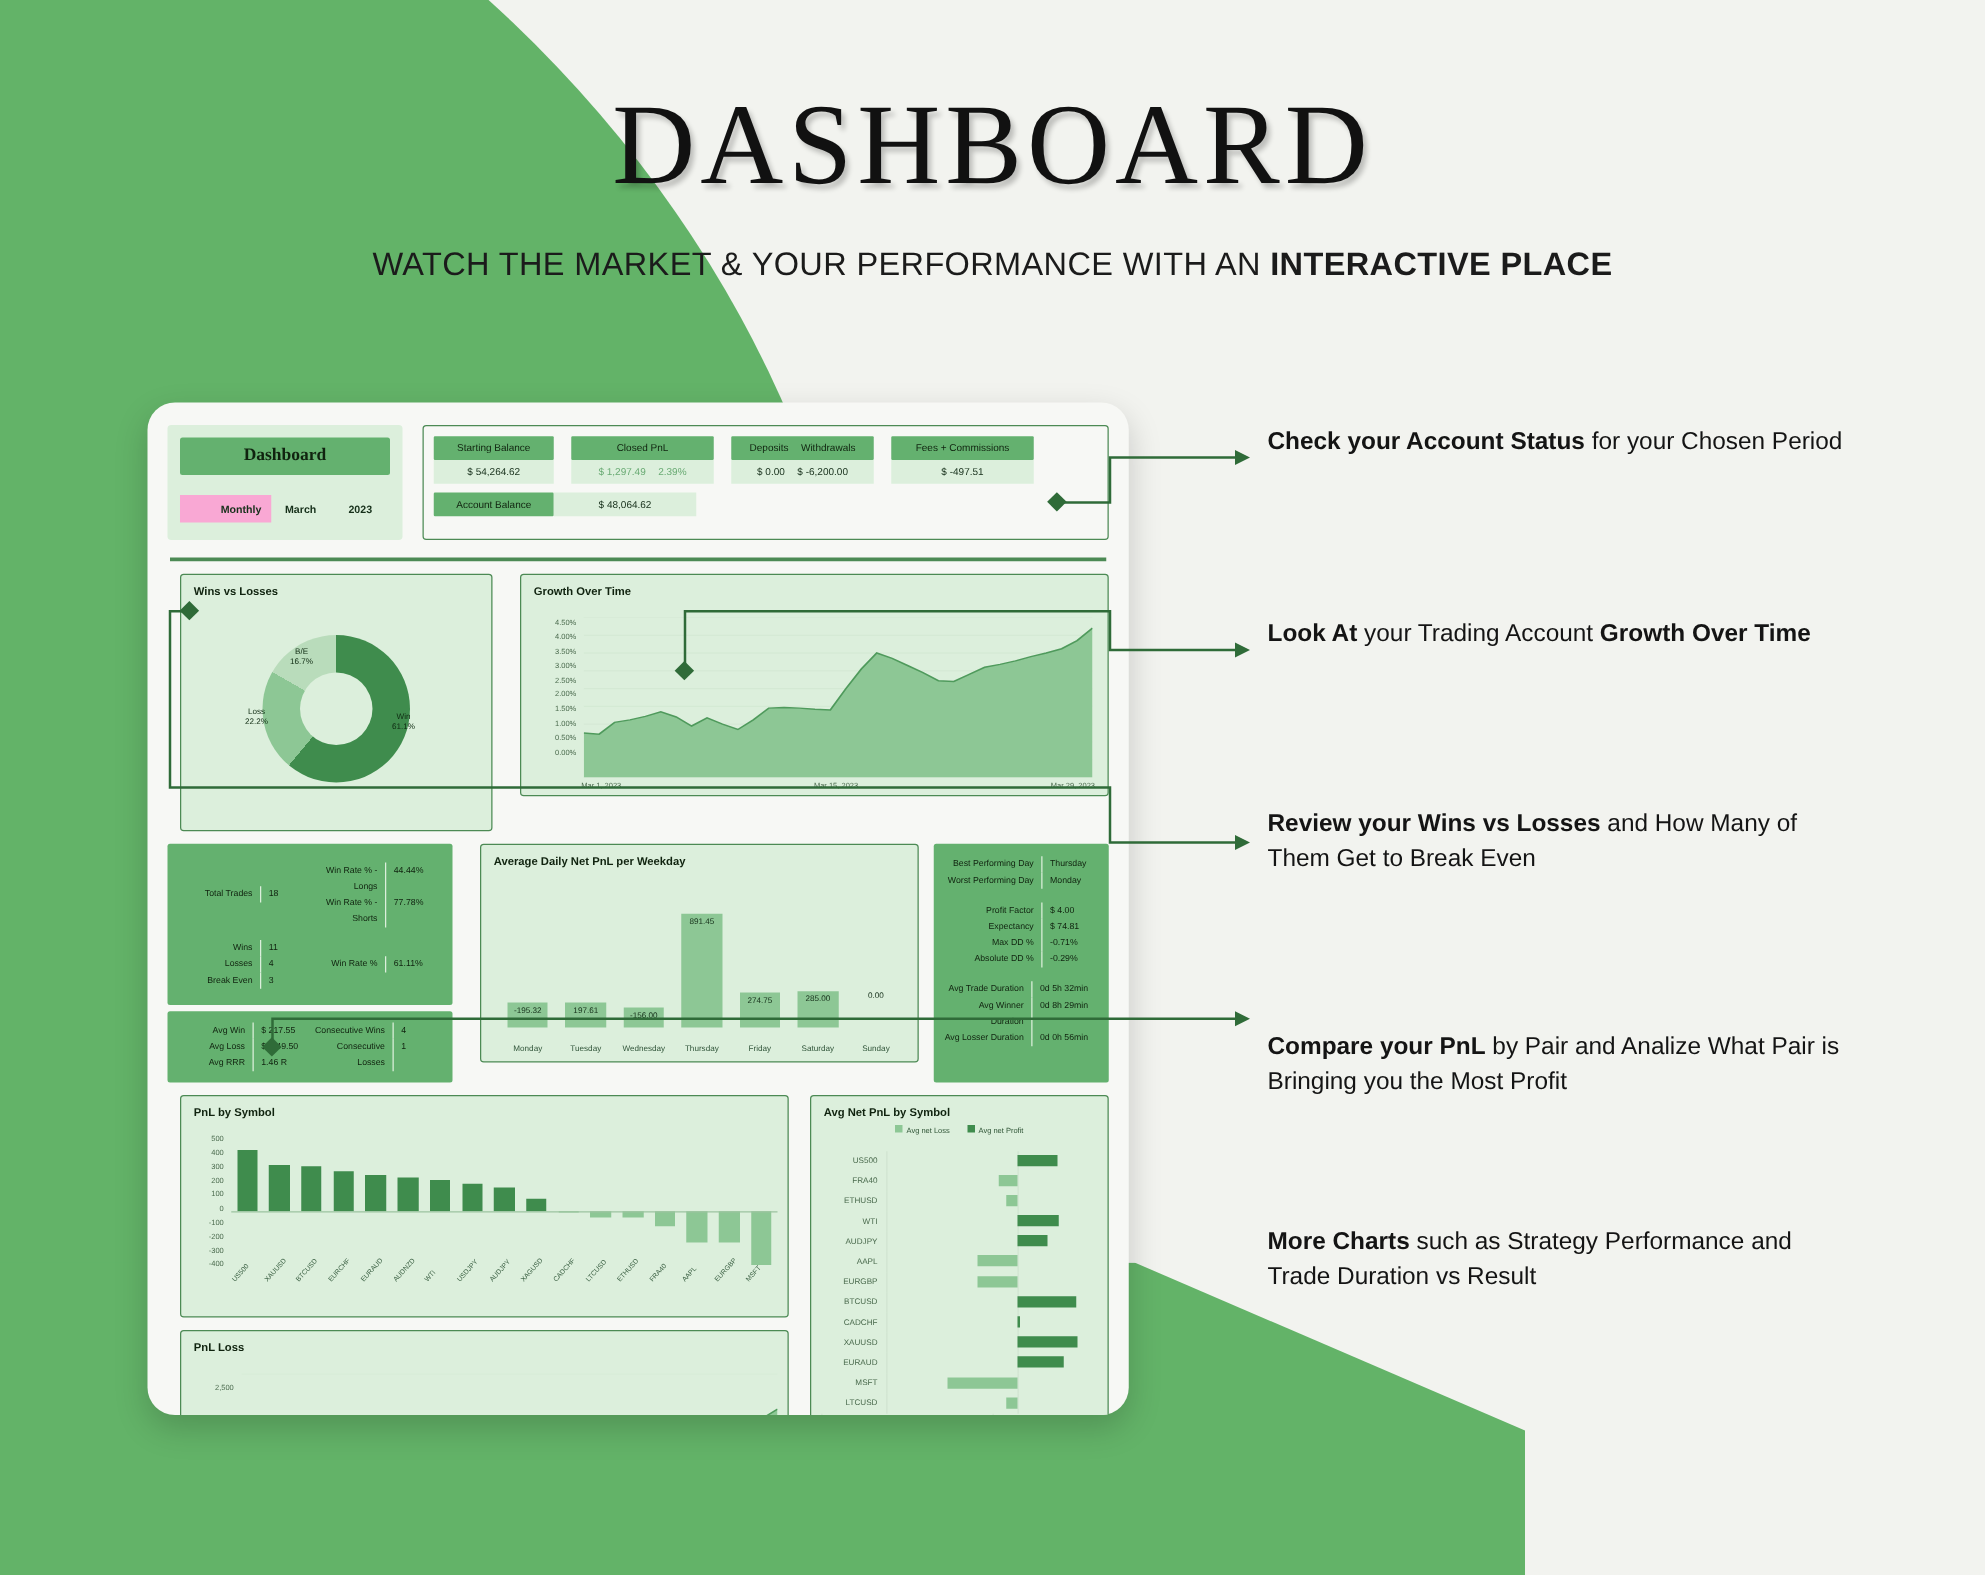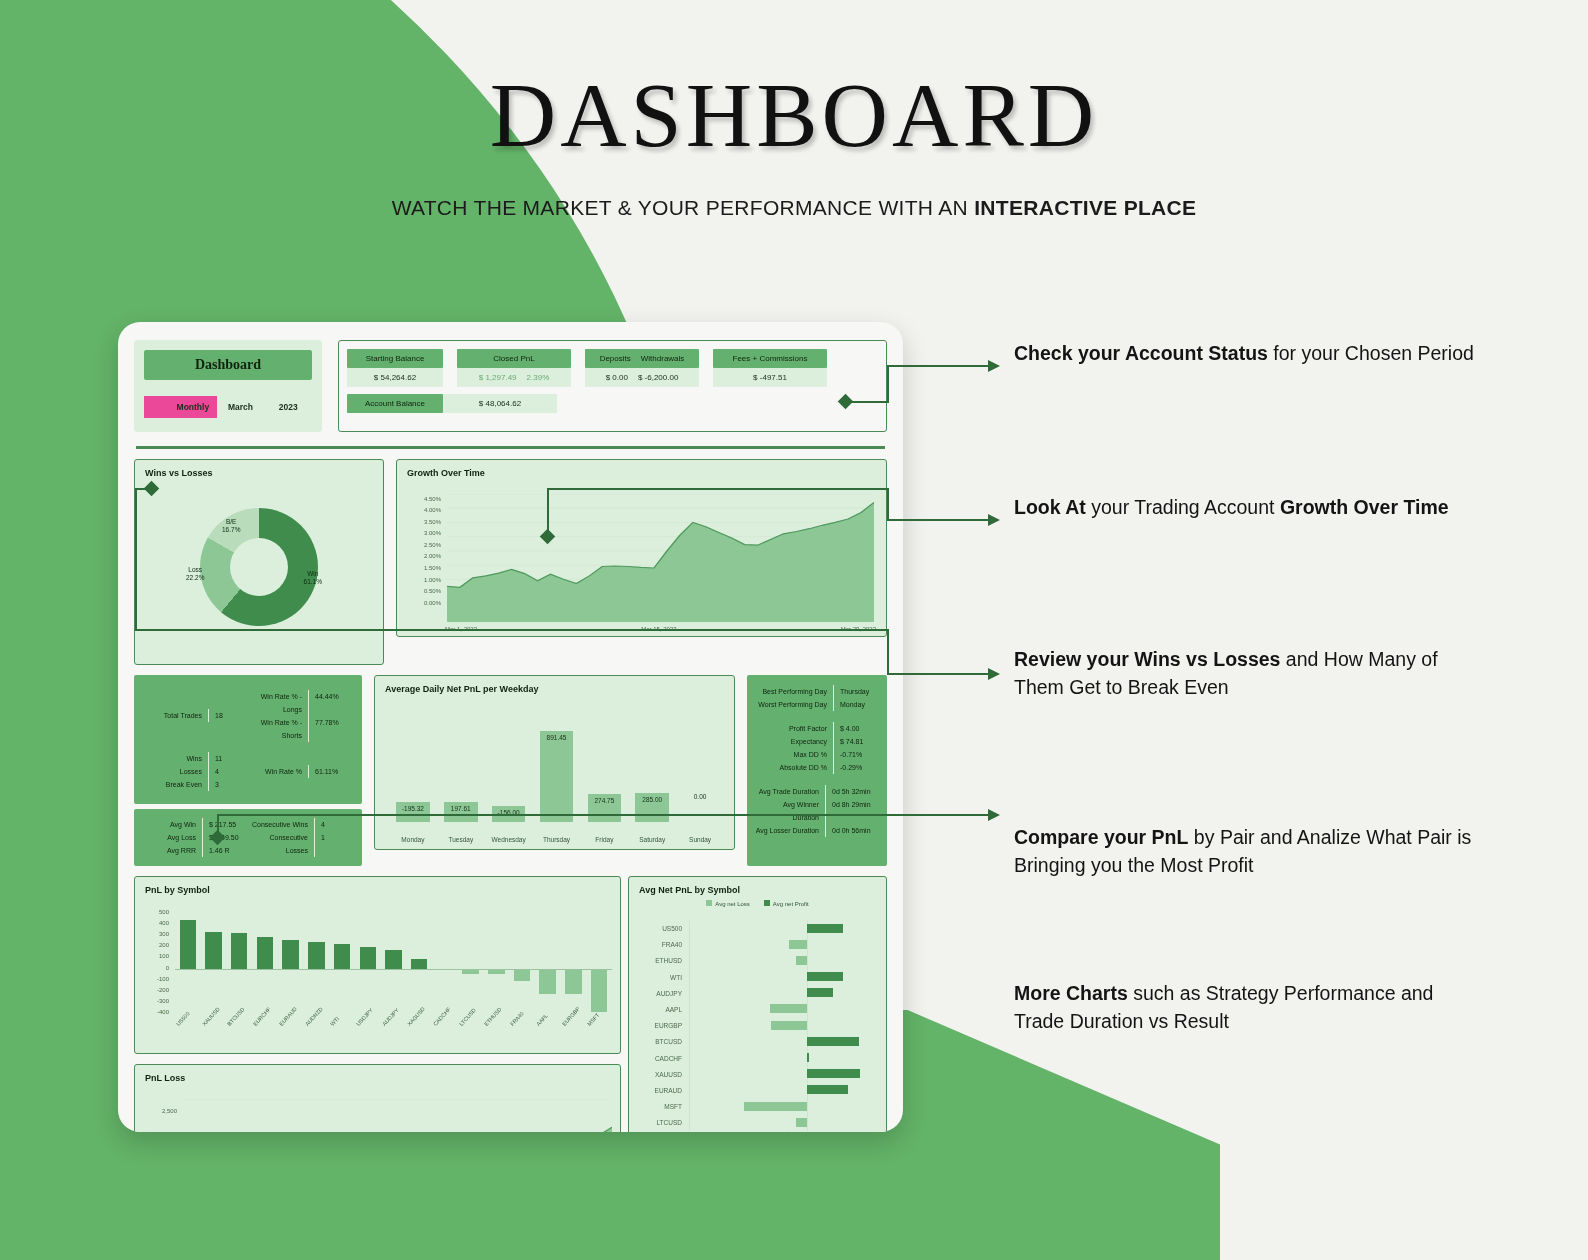--- a/index.html
+++ b/index.html
@@ -23,21 +23,21 @@
     clip-path: polygon(0 0, 78% 0, 100% 32%, 100% 100%, 0 100%);
   }
   .header { position:absolute; top:0; left:0; width:1588px; z-index:5; text-align:center; }
   .title {
     font-family:"Liberation Serif", serif;
     font-size:92px; letter-spacing:4px; color:#111; margin-top:62px;
     text-shadow:3px 4px 4px rgba(0,0,0,.22);
     font-weight:400;
   }
   .subtitle {
-    font-size:21px; color:#1b1b1b; margin-top:28px; letter-spacing:.3px;
+    font-size:26px; color:#1b1b1b; margin-top:28px; letter-spacing:.3px;
   }
   .subtitle b { font-weight:700; }
 
   
   .card {
     position:absolute; left:118px; top:322px; width:785px; height:810px;
     background:#f7f8f5; border-radius:22px; z-index:4;
     box-shadow:0 10px 26px rgba(0,0,0,.18);
     padding:18px 16px 0 16px; overflow:hidden;
   }
@@ -46,21 +46,21 @@
   .top { display:flex; gap:16px; }
   .ctl {
     width:188px; background:#dcefdc; border-radius:3px; padding:10px 10px 14px 10px;
   }
   .ctl-title {
     background:#64b16f; text-align:center; font-family:"Liberation Serif",serif;
     font-weight:bold; font-size:14px; color:#10230f; padding:7px 0; border-radius:2px;
   }
   .ctl-sel { display:flex; margin-top:16px; font-size:8.5px; font-weight:bold; color:#16301a; }
   .ctl-sel span { flex:1; text-align:center; padding:6px 0; }
-  .ctl-sel span.sel { background:#ec4899;padding-left:25px; }
+  .ctl-sel span.sel { background:#f9a8d4;padding-left:25px; }
 
   .stats-box {
     flex:1; border:1.5px solid #4c8a54; border-radius:3px; padding:8px;
     display:flex; flex-direction:column; gap:7px; background:#f7f8f5;
   }
   .stat-line { display:flex; gap:14px; }
   .stat { display:flex; flex-direction:column; }
   .stat-h {
     background:#64b16f; color:#10230f; font-size:8px; padding:5px 8px;
     display:flex; gap:10px; justify-content:center; border-radius:1px;
@@ -72,21 +72,21 @@
   .stat-v.muted { color:#6aab74; }
   .sb-w { width:96px; } .sb-w2 { width:114px; }
   .acct { display:flex; }
   .acct .stat-h { width:96px; }
   .acct .stat-v { width:114px; }
 
   .divider { height:2.5px; background:#4c8a54; margin:14px 2px 10px 2px; }
 
   
   .grid2 { display:flex; gap:12px; margin-bottom:10px; }
-  .chart-box { background:#dcefdc; border:1.5px solid #4c8a54; border-radius:3px; padding:8px 10px; position:relative; }
+  .chart-box { background:#dcefdc; border:1.5px solid #4c8a54; border-radius:3px; padding:8px 10px; position:relative;margin-left:10px; }
   .chart-t { font-size:9px; font-weight:bold; color:#10230f; }
 
   
   .donut-wrap { width:228px; height:178px; display:flex; align-items:center; justify-content:center; }
   .donut { position:relative; width:118px; height:118px; border-radius:50%;
     background: conic-gradient(#3f8c4d 0 61.1%, #8dc795 61.1% 83.3%, #b9dcbb 83.3% 100%);
     transform:rotate(0deg);
   }
   .donut::after { content:""; position:absolute; inset:30px; background:#dcefdc; border-radius:50%; }
   .dlab { position:absolute; font-size:6.5px; text-align:center; line-height:1.25; z-index:3; color:#0f2b12; }

